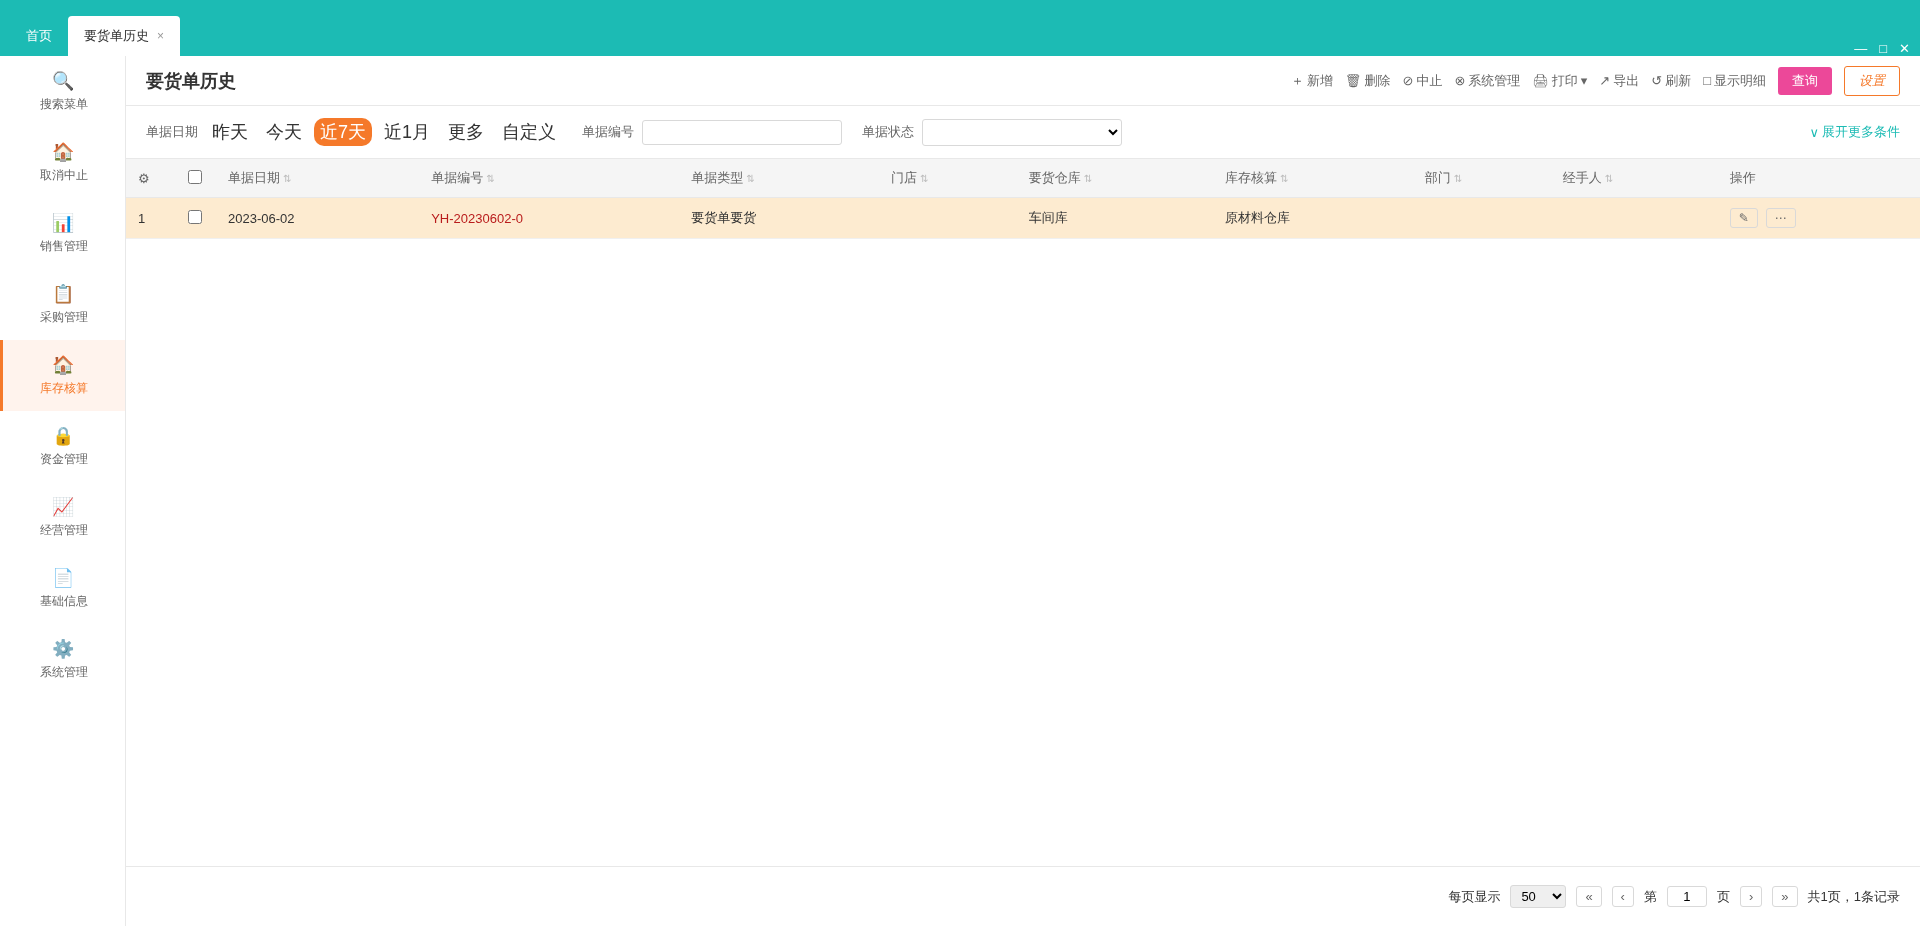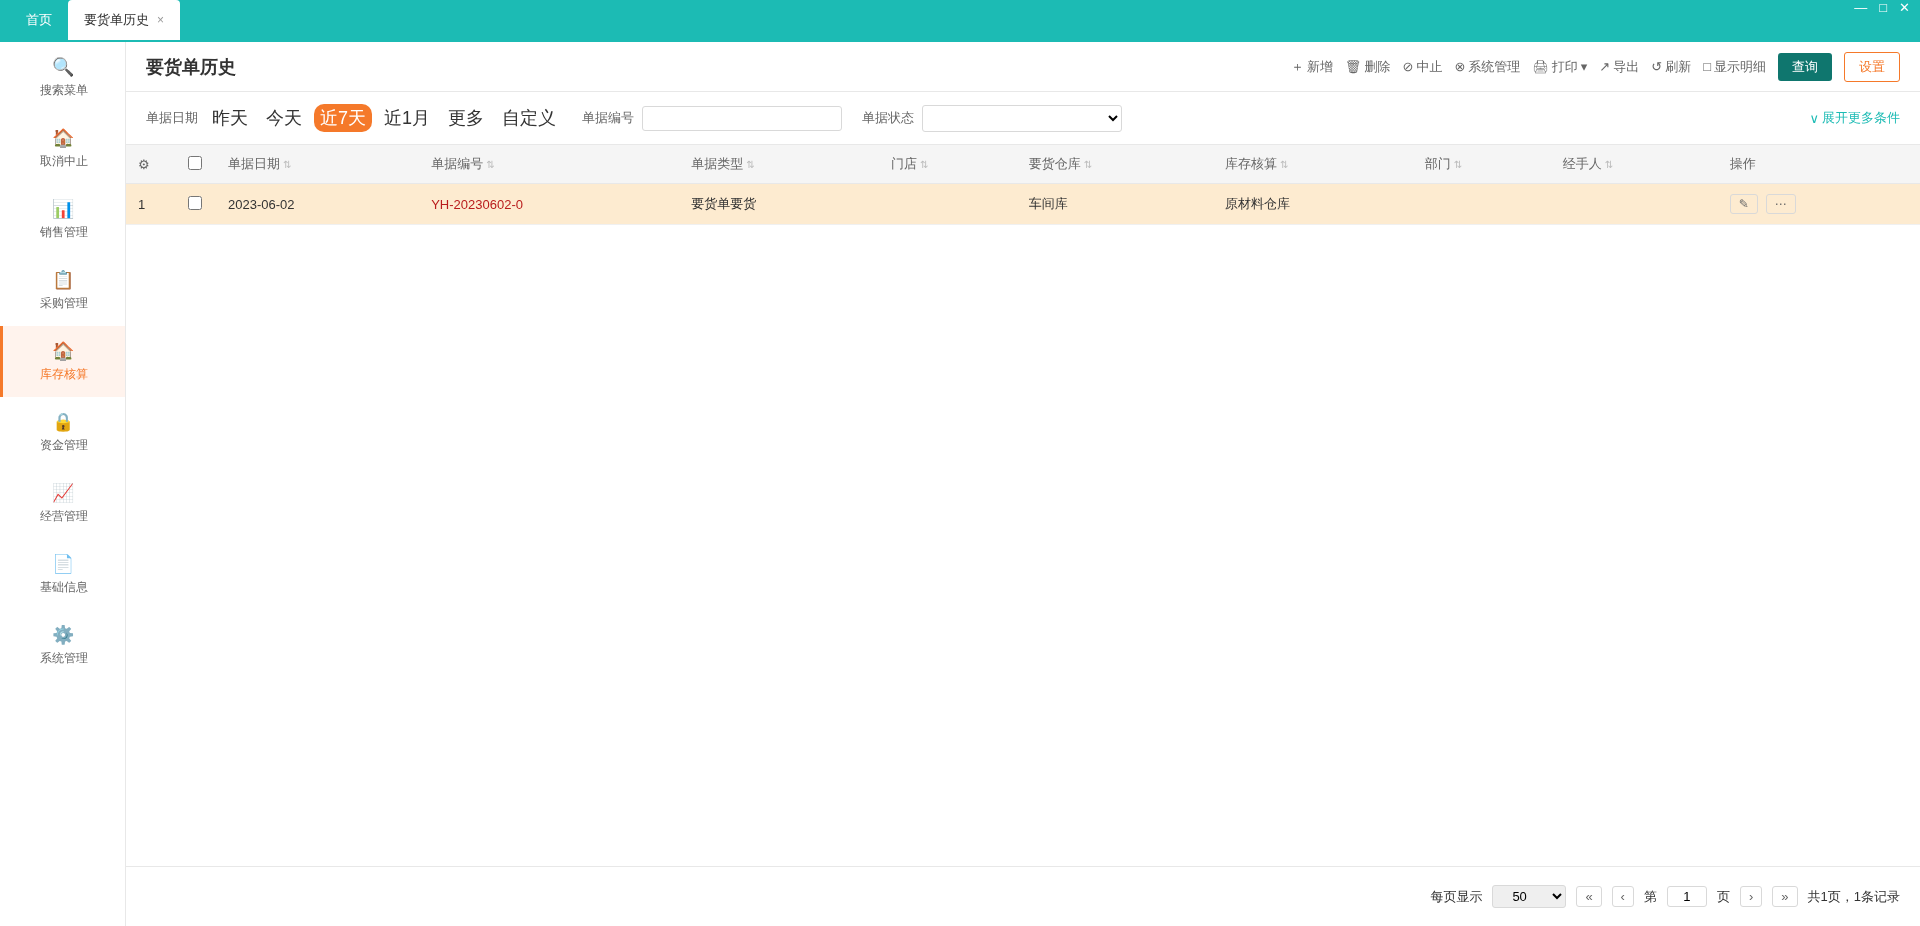--- a/index.html
+++ b/index.html
@@ -1,19 +1,19 @@
 <!DOCTYPE html>
 <html><head>
   <meta charset="utf-8">
   <style>
     * { margin: 0; padding: 0; box-sizing: border-box; }
     body { font-family: "Microsoft YaHei", sans-serif; font-size: 13px; color: #333; background: #f5f5f5; width: 1920px; height: 926px; overflow: hidden; display: flex; flex-direction: column; }
 
     
-    .top-bar { height: 42px; background: #1cbbb4; display: flex; align-items: flex-start; padding: 0 10px; gap: 0; flex-shrink: 0; }
+    .top-bar { height: 56px; background: #1cbbb4; display: flex; align-items: flex-end; padding: 0 10px; gap: 0; flex-shrink: 0; }
     .top-bar-tab { height: 40px; display: flex; align-items: center; padding: 0 16px; color: #fff; font-size: 13px; cursor: pointer; position: relative; }
     .top-bar-tab.home { background: transparent; }
     .top-bar-tab.active { background: #fff; color: #333; border-radius: 4px 4px 0 0; }
     .top-bar-tab .close-btn { margin-left: 8px; color: #999; font-size: 12px; cursor: pointer; }
     .top-bar-spacer { flex: 1; }
     .top-bar-actions { display: flex; align-items: center; gap: 12px; color: #fff; font-size: 13px; }
     .top-bar-actions span { cursor: pointer; }
 
     
     .layout { display: flex; flex: 1; overflow: hidden; }
@@ -25,22 +25,22 @@
     .sidebar-item .icon { font-size: 18px; }
 
     
     .main { flex: 1; display: flex; flex-direction: column; background: #f0f2f5; overflow: hidden; }
 
     
     .page-header { background: #fff; padding: 0 20px; height: 50px; display: flex; align-items: center; justify-content: space-between; border-bottom: 1px solid #e8e8e8; flex-shrink: 0; }
     .page-title { font-size: 18px; font-weight: bold; color: #333; }
     .header-actions { display: flex; align-items: center; gap: 12px; font-size: 13px; color: #666; }
     .header-actions .action-item { display: flex; align-items: center; gap: 3px; cursor: pointer; }
-    .btn-primary { background: #0f766e; color: #fff; border: none; padding: 5px 14px; border-radius: 3px; cursor: pointer; font-size: 13px; }
-    .btn-setting { background: #fff; color: #f5792a; border: 1px solid #f5792a; padding: 5px 14px; border-radius: 3px; cursor: pointer; font-size: 13px; }
+    .btn-primary { background: #ec4899; color: #fff; border: none; padding: 5px 14px; border-radius: 3px; cursor: pointer; font-size: 13px; }
+    .btn-setting { background: #fff; color: #f5792a; border: 1px solid #f5792a; padding: 5px 14px; border-radius: 3px; cursor: pointer; font-size: 13px; font-style: italic; }
 
     
     .filter-area { background: #fff; padding: 12px 20px; border-bottom: 1px solid #e8e8e8; flex-shrink: 0; }
     .filter-row { display: flex; align-items: center; gap: 20px; flex-wrap: wrap; }
     .filter-item { display: flex; align-items: center; gap: 8px; }
     .filter-label { color: #666; font-size: 13px; white-space: nowrap; }
     .date-tabs { display: flex; align-items: center; gap: 6px; }
     .date-tab { font-size: 18px; color: #333; cursor: pointer; padding: 2px 6px; border-radius: 10px; }
     .date-tab.active { background: #f5792a; color: #fff; }
     .date-range { font-size: 12px; color: #999; margin-top: 2px; }
@@ -60,21 +60,21 @@
     .link-text { color: #b91c1c; cursor: pointer; text-decoration: none; }
     .sort-icon { font-size: 10px; color: #bbb; }
     .row-actions { display: flex; gap: 8px; }
     .row-action-btn { background: none; border: 1px solid #d9d9d9; border-radius: 3px; padding: 2px 8px; cursor: pointer; font-size: 12px; color: #666; }
 
     
     .table-footer { background: #fafafa; padding: 10px 20px; border-top: 1px solid #e8e8e8; font-size: 13px; color: #666; flex-shrink: 0; }
 
     
     .pagination { height: 60px; background: #fff; border-top: 1px solid #e8e8e8; display: flex; align-items: center; justify-content: flex-end; padding: 0 20px; gap: 10px; font-size: 13px; color: #333; flex-shrink: 0; }
-    .page-size-select { border: 1px solid #d9d9d9; border-radius: 3px; padding: 2px 15px; font-size: 13px; }
+    .page-size-select { border: 1px solid #d9d9d9; border-radius: 3px; padding: 2px 6px; font-size: 13px; }
     .page-btn { background: none; border: 1px solid #d9d9d9; border-radius: 3px; padding: 2px 8px; cursor: pointer; font-size: 13px; color: #666; }
     .page-input { border: 1px solid #d9d9d9; border-radius: 3px; padding: 2px 6px; font-size: 13px; width: 40px; text-align: center; }
 
     .checkbox { width: 14px; height: 14px; cursor: pointer; }
     .col-sort { display: flex; align-items: center; gap: 3px; }
   </style>
 </head>
 <body>
 
 <div class="top-bar">

